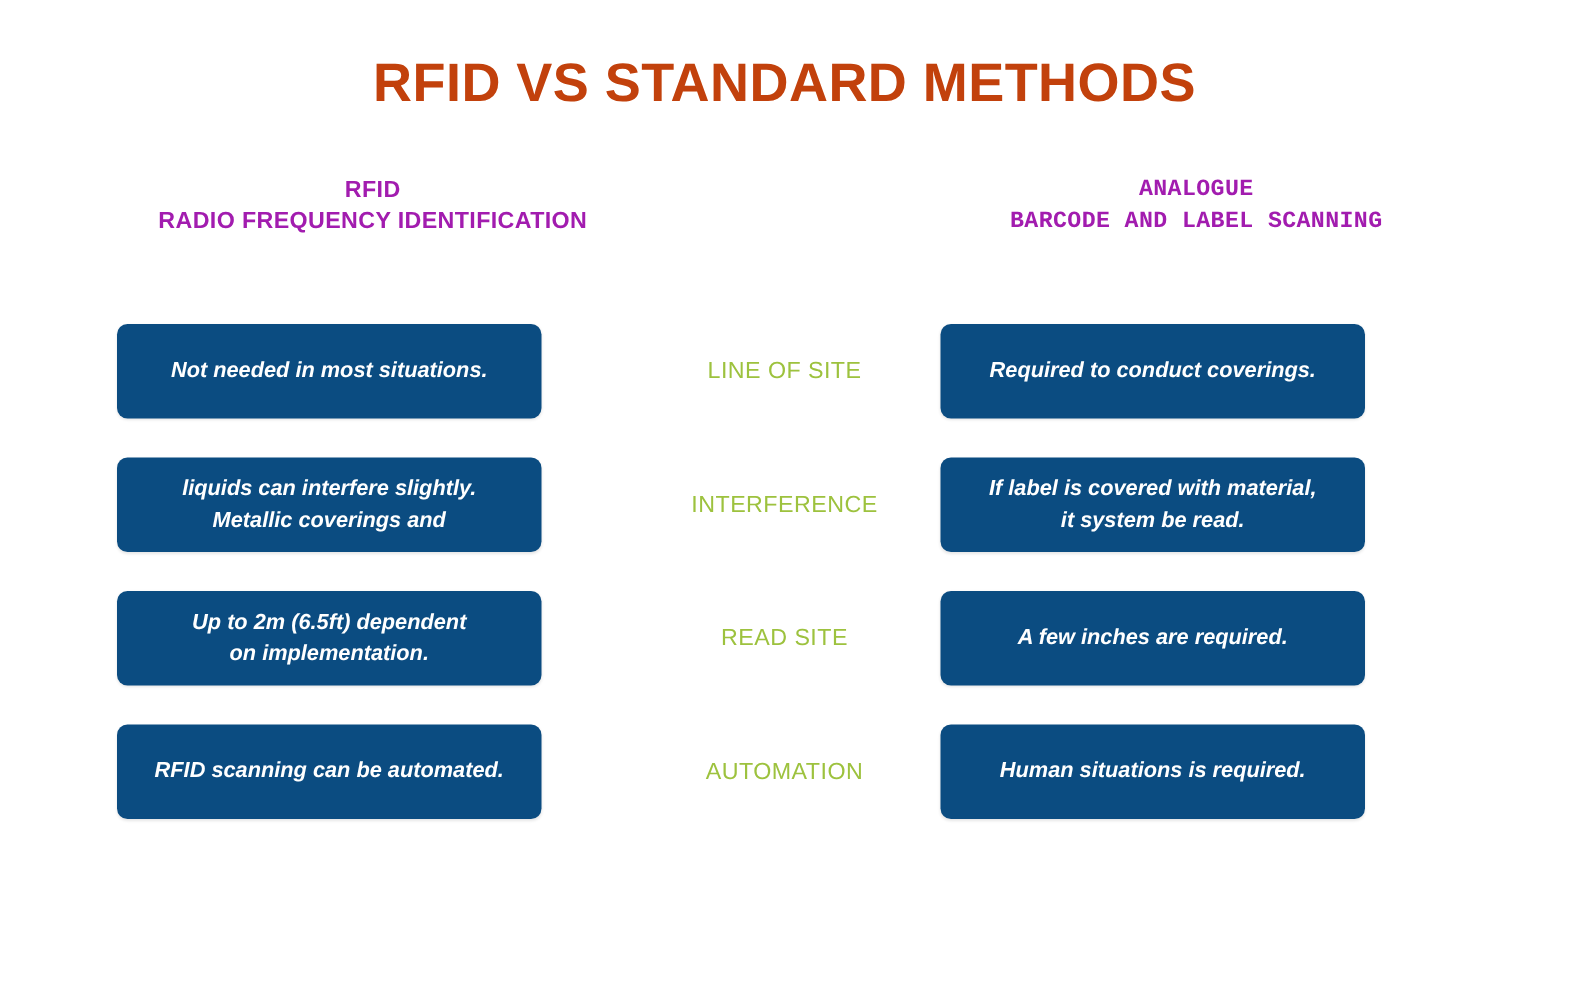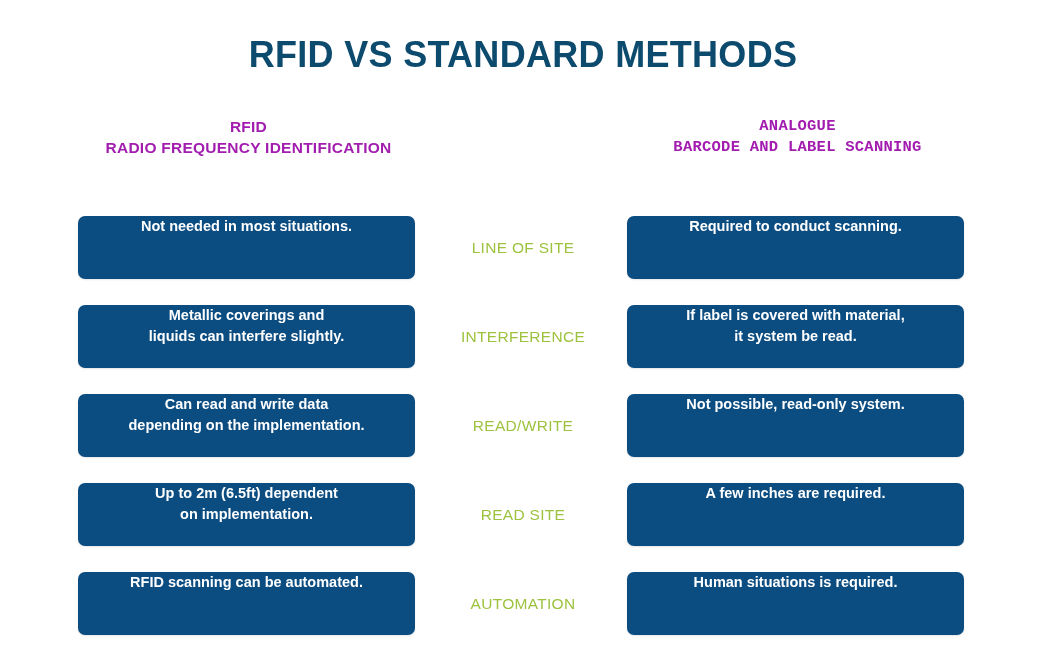--- a/index.html
+++ b/index.html
@@ -22,21 +22,21 @@
   
   .title {
     position: absolute;
     top: 31px;
     left: 0;
     width: 1046px;
     text-align: center;
     font-size: 36px;
     font-weight: bold;
     letter-spacing: 0.3px;
-    color: #0c4a6e;
+    color: #c2410c;
     line-height: 48px;
     white-space: nowrap;
   }
 
   
   .col-header {
     position: absolute;
     top: 116px;
     text-align: center;
     color: #a21caf;
@@ -63,32 +63,34 @@
     position: relative;
     height: 63px;
     margin-bottom: 26px;
   }
   .row:last-child { margin-bottom: 0; }
 
   .cell {
     position: absolute;
     top: 0;
     height: 63px;
-    width: 337px;
+    width: 283px;
     background: #0b4c81;
     border-radius: 7px;
     color: #ffffff;
     display: flex;
+    align-items: center;
     justify-content: center;
     text-align: center;
     font-size: 14.5px;
     font-weight: 600;
     line-height: 21px;
     padding: 0 10px;
     box-shadow: 0 1px 2px rgba(0,0,0,0.10);
+    font-style: italic;
   }
   .cell.left  { left: 78px; }
   .cell.right { left: 627px; }
 
   .cell span { display: block; }
 
   .center-label {
     position: absolute;
     top: 0;
     left: 419px;
@@ -127,57 +129,42 @@
     <div class="row">
       <div class="cell left">
         <div>
           <span>Not needed in most situations.</span>
 
         </div>
       </div>
       <div class="center-label">LINE OF SITE</div>
       <div class="cell right">
         <div>
-          <span>Required to conduct scanning.</span>
+          <span>Required to conduct coverings.</span>
 
         </div>
       </div>
     </div>
 
     <div class="row">
       <div class="cell left">
         <div>
+          <span>liquids can interfere slightly.</span>
           <span>Metallic coverings and</span>
-          <span>liquids can interfere slightly.</span>
         </div>
       </div>
       <div class="center-label">INTERFERENCE</div>
       <div class="cell right">
         <div>
           <span>If label is covered with material,</span>
           <span>it system be read.</span>
         </div>
       </div>
     </div>
 
-    <div class="row">
-      <div class="cell left">
-        <div>
-          <span>Can read and write data</span>
-          <span>depending on the implementation.</span>
-        </div>
-      </div>
-      <div class="center-label">READ/WRITE</div>
-      <div class="cell right">
-        <div>
-          <span>Not possible, read-only system.</span>
-
-        </div>
-      </div>
-    </div>
 
     <div class="row">
       <div class="cell left">
         <div>
           <span>Up to 2m (6.5ft) dependent</span>
           <span>on implementation.</span>
         </div>
       </div>
       <div class="center-label">READ SITE</div>
       <div class="cell right">

